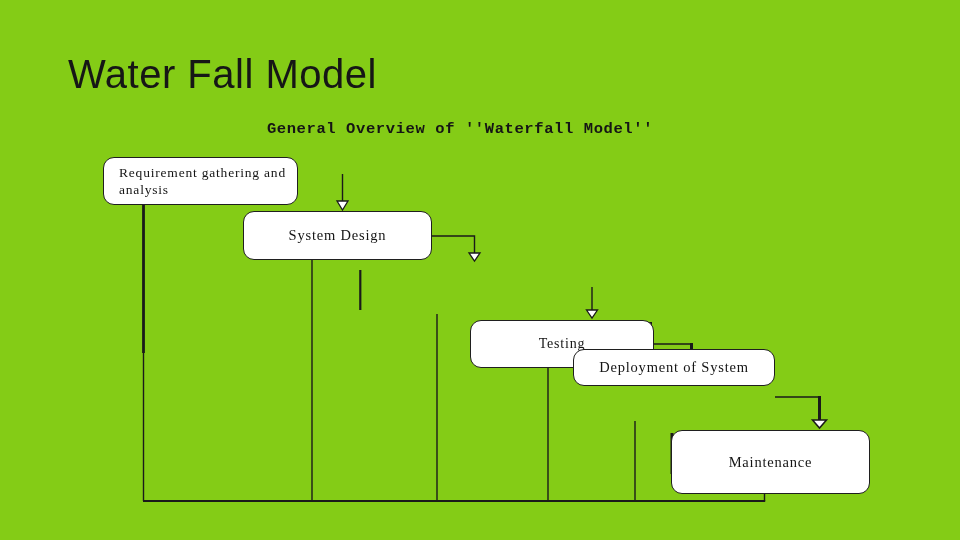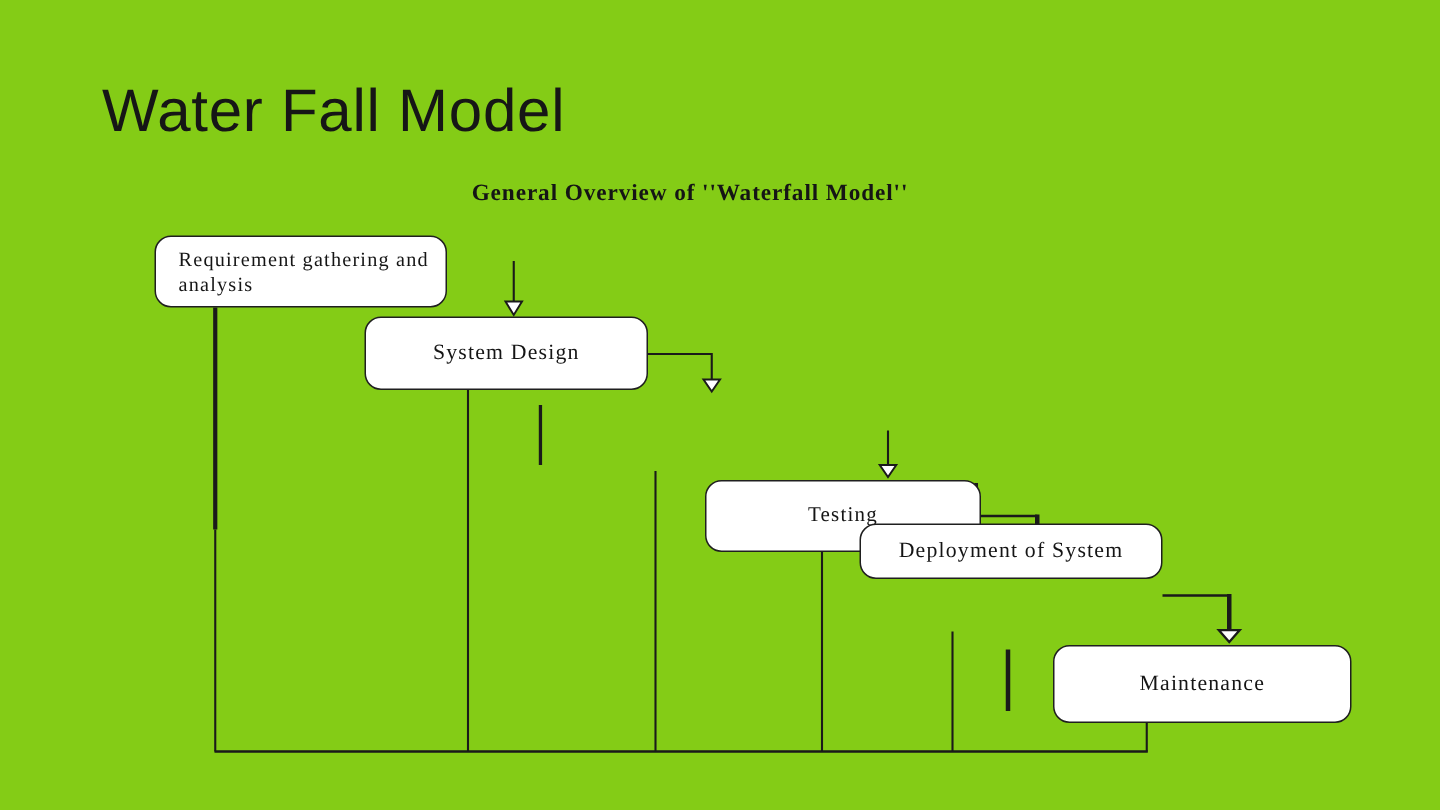--- a/index.html
+++ b/index.html
@@ -28,21 +28,21 @@
     letter-spacing: 0.5px;
     color: #161616;
     white-space: nowrap;
   }
   .diagram-title {
     position: absolute;
     left: 240px;
     top: 120px;
     width: 440px;
     text-align: center;
-    font-family: Liberation Serif, serif;
+    font-family: Liberation Mono, monospace;
     font-weight: bold;
     font-size: 15.5px;
     letter-spacing: 0.6px;
     color: #151515;
     white-space: nowrap;
   }
   .connectors {
     position: absolute;
     left: 0;
     top: 0;
@@ -68,21 +68,21 @@
     text-align: left;
     font-size: 13.5px;
     line-height: 17px;
     padding-left: 15px;
   }
   .box-req .label { max-width: 172px; }
   .box-sys   { left: 243px; top: 211px; width: 189px; height: 49px; }
   .box-impl  { left: 359px; top: 264px; width: 200px; height: 51px; }
   .box-test  { left: 470px; top: 320px; width: 184px; height: 48px; font-size: 14px; }
   .box-dep   { left: 573px; top: 349px; width: 202px; height: 37px; }
-  .box-maint { left: 702px; top: 430px; width: 199px; height: 52px; }
+  .box-maint { left: 671px; top: 430px; width: 199px; height: 64px; }
 </style>
 </head>
 <body>
 
 <div class="slide">
 
   <h1 class="slide-title">Water Fall Model</h1>
 
   <div class="diagram-title">General Overview of ''Waterfall Model''</div>
 

